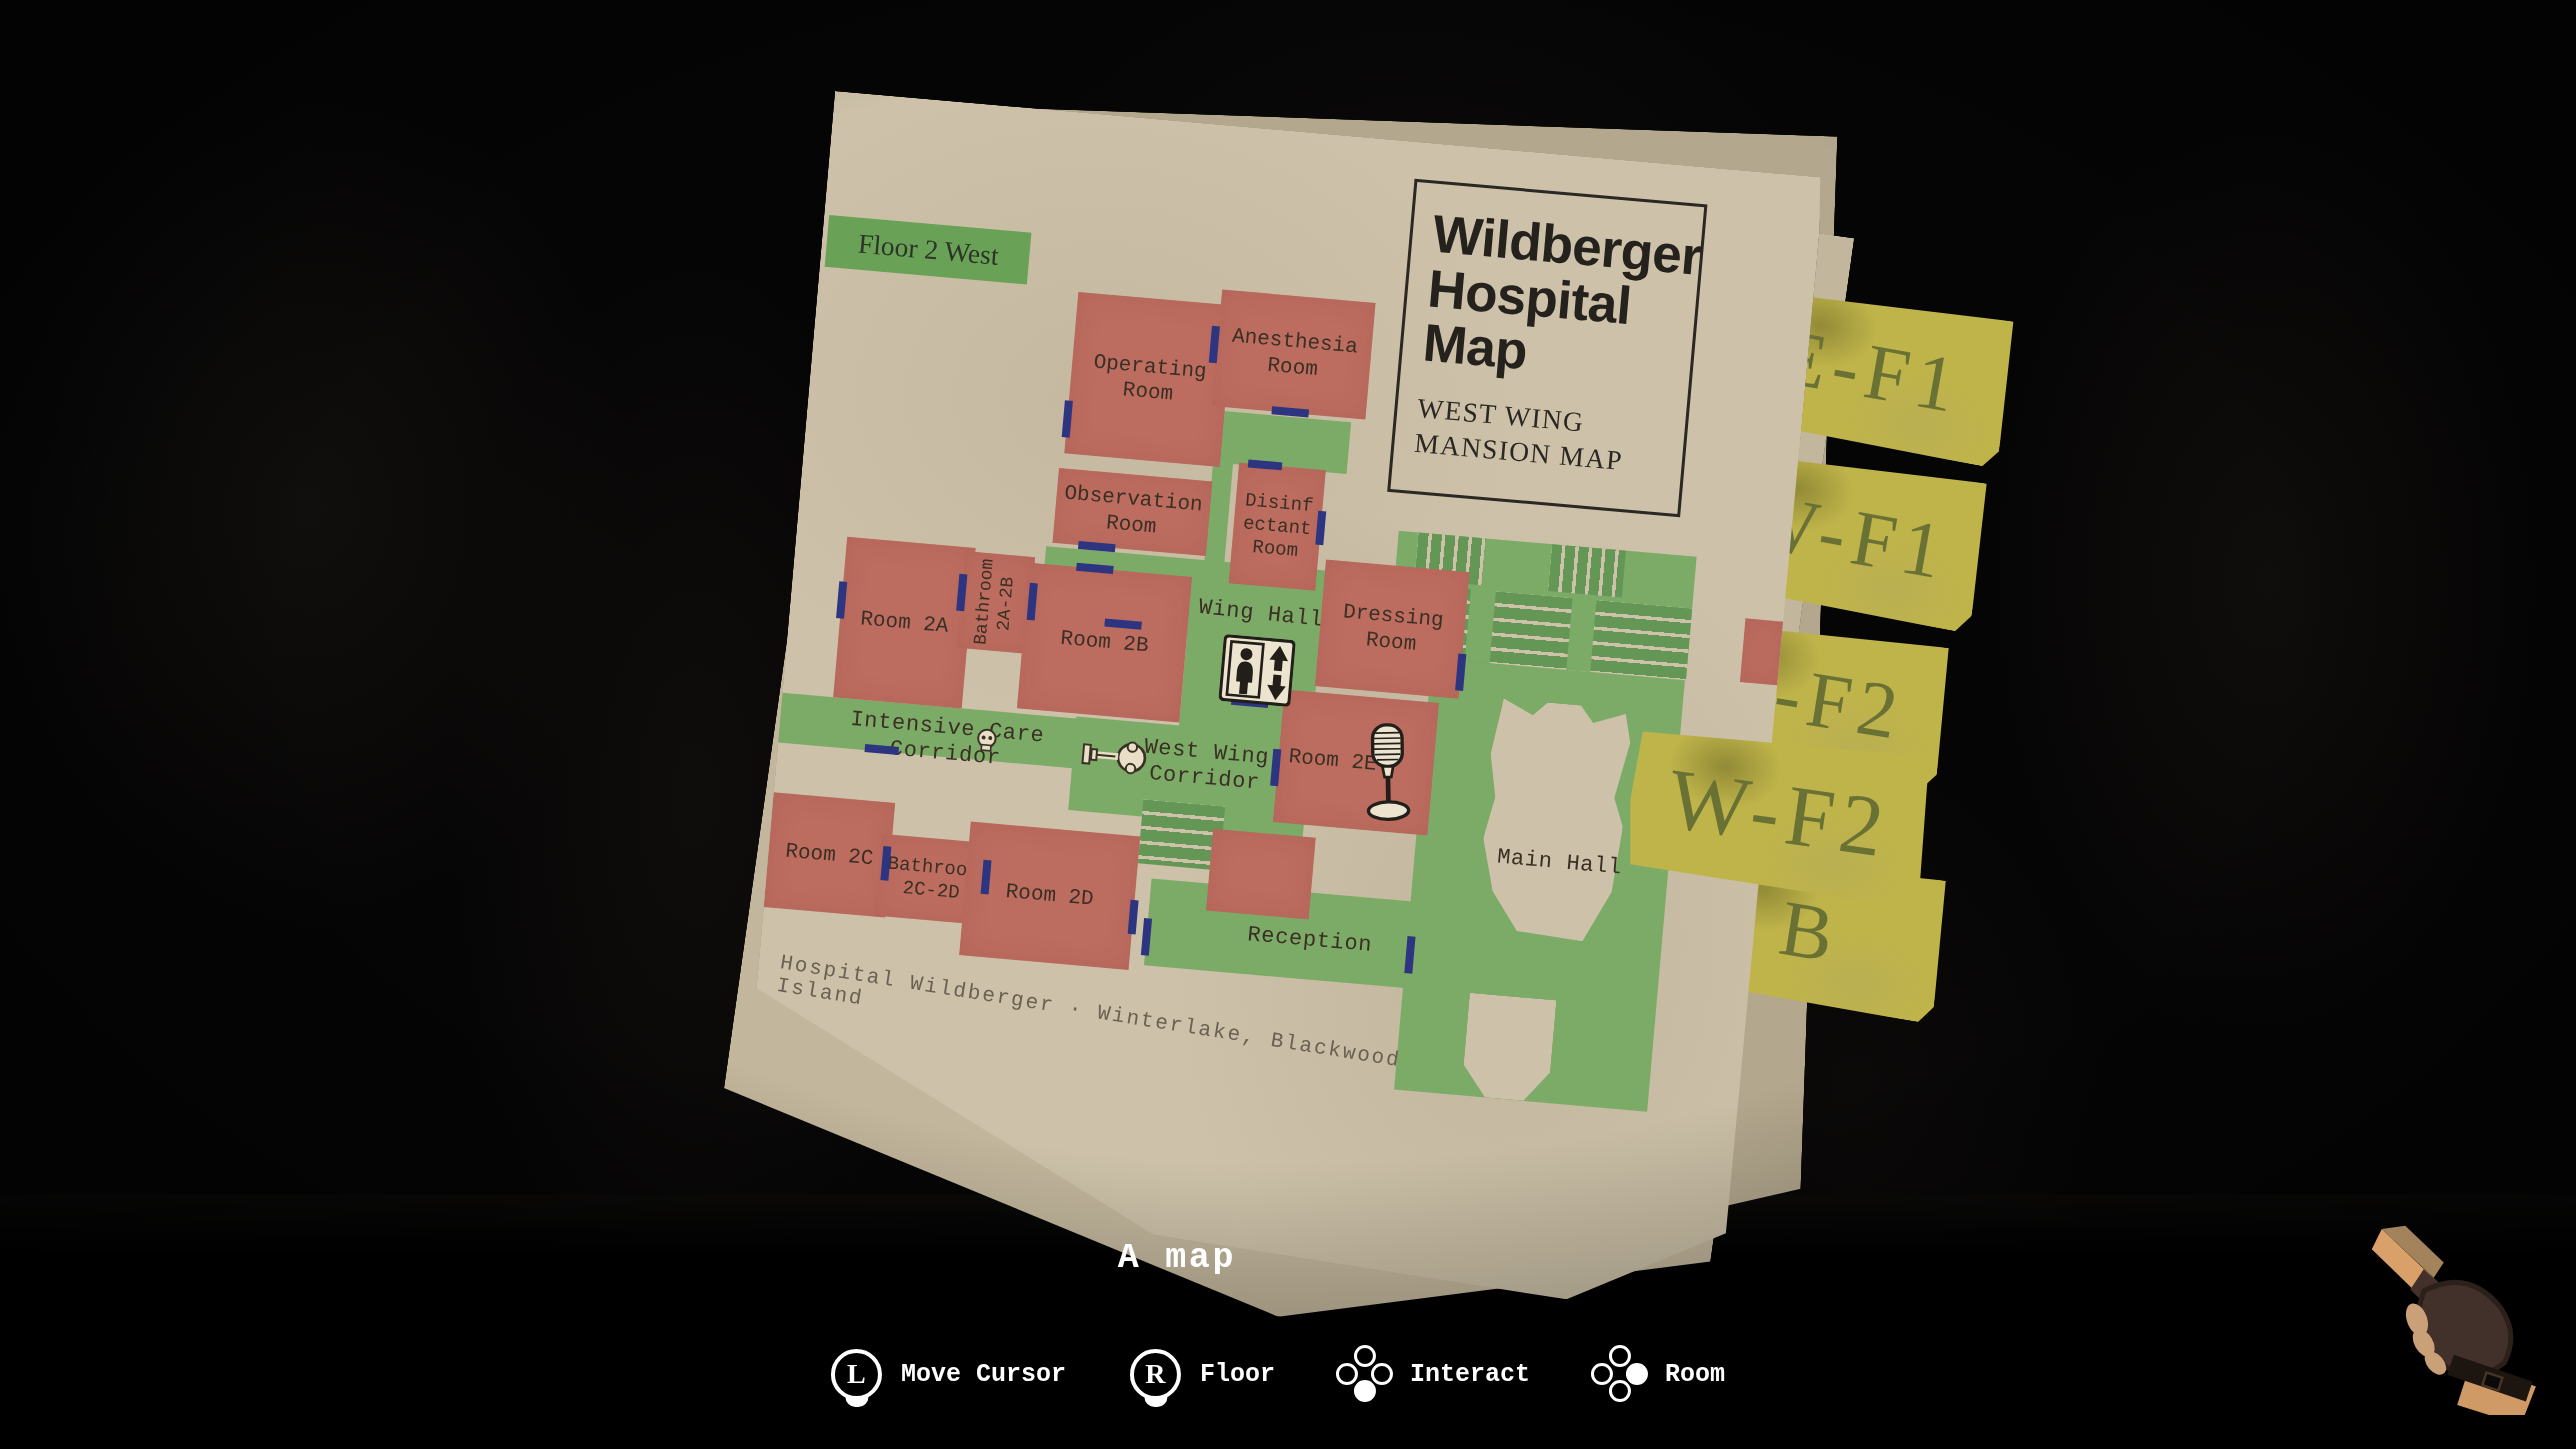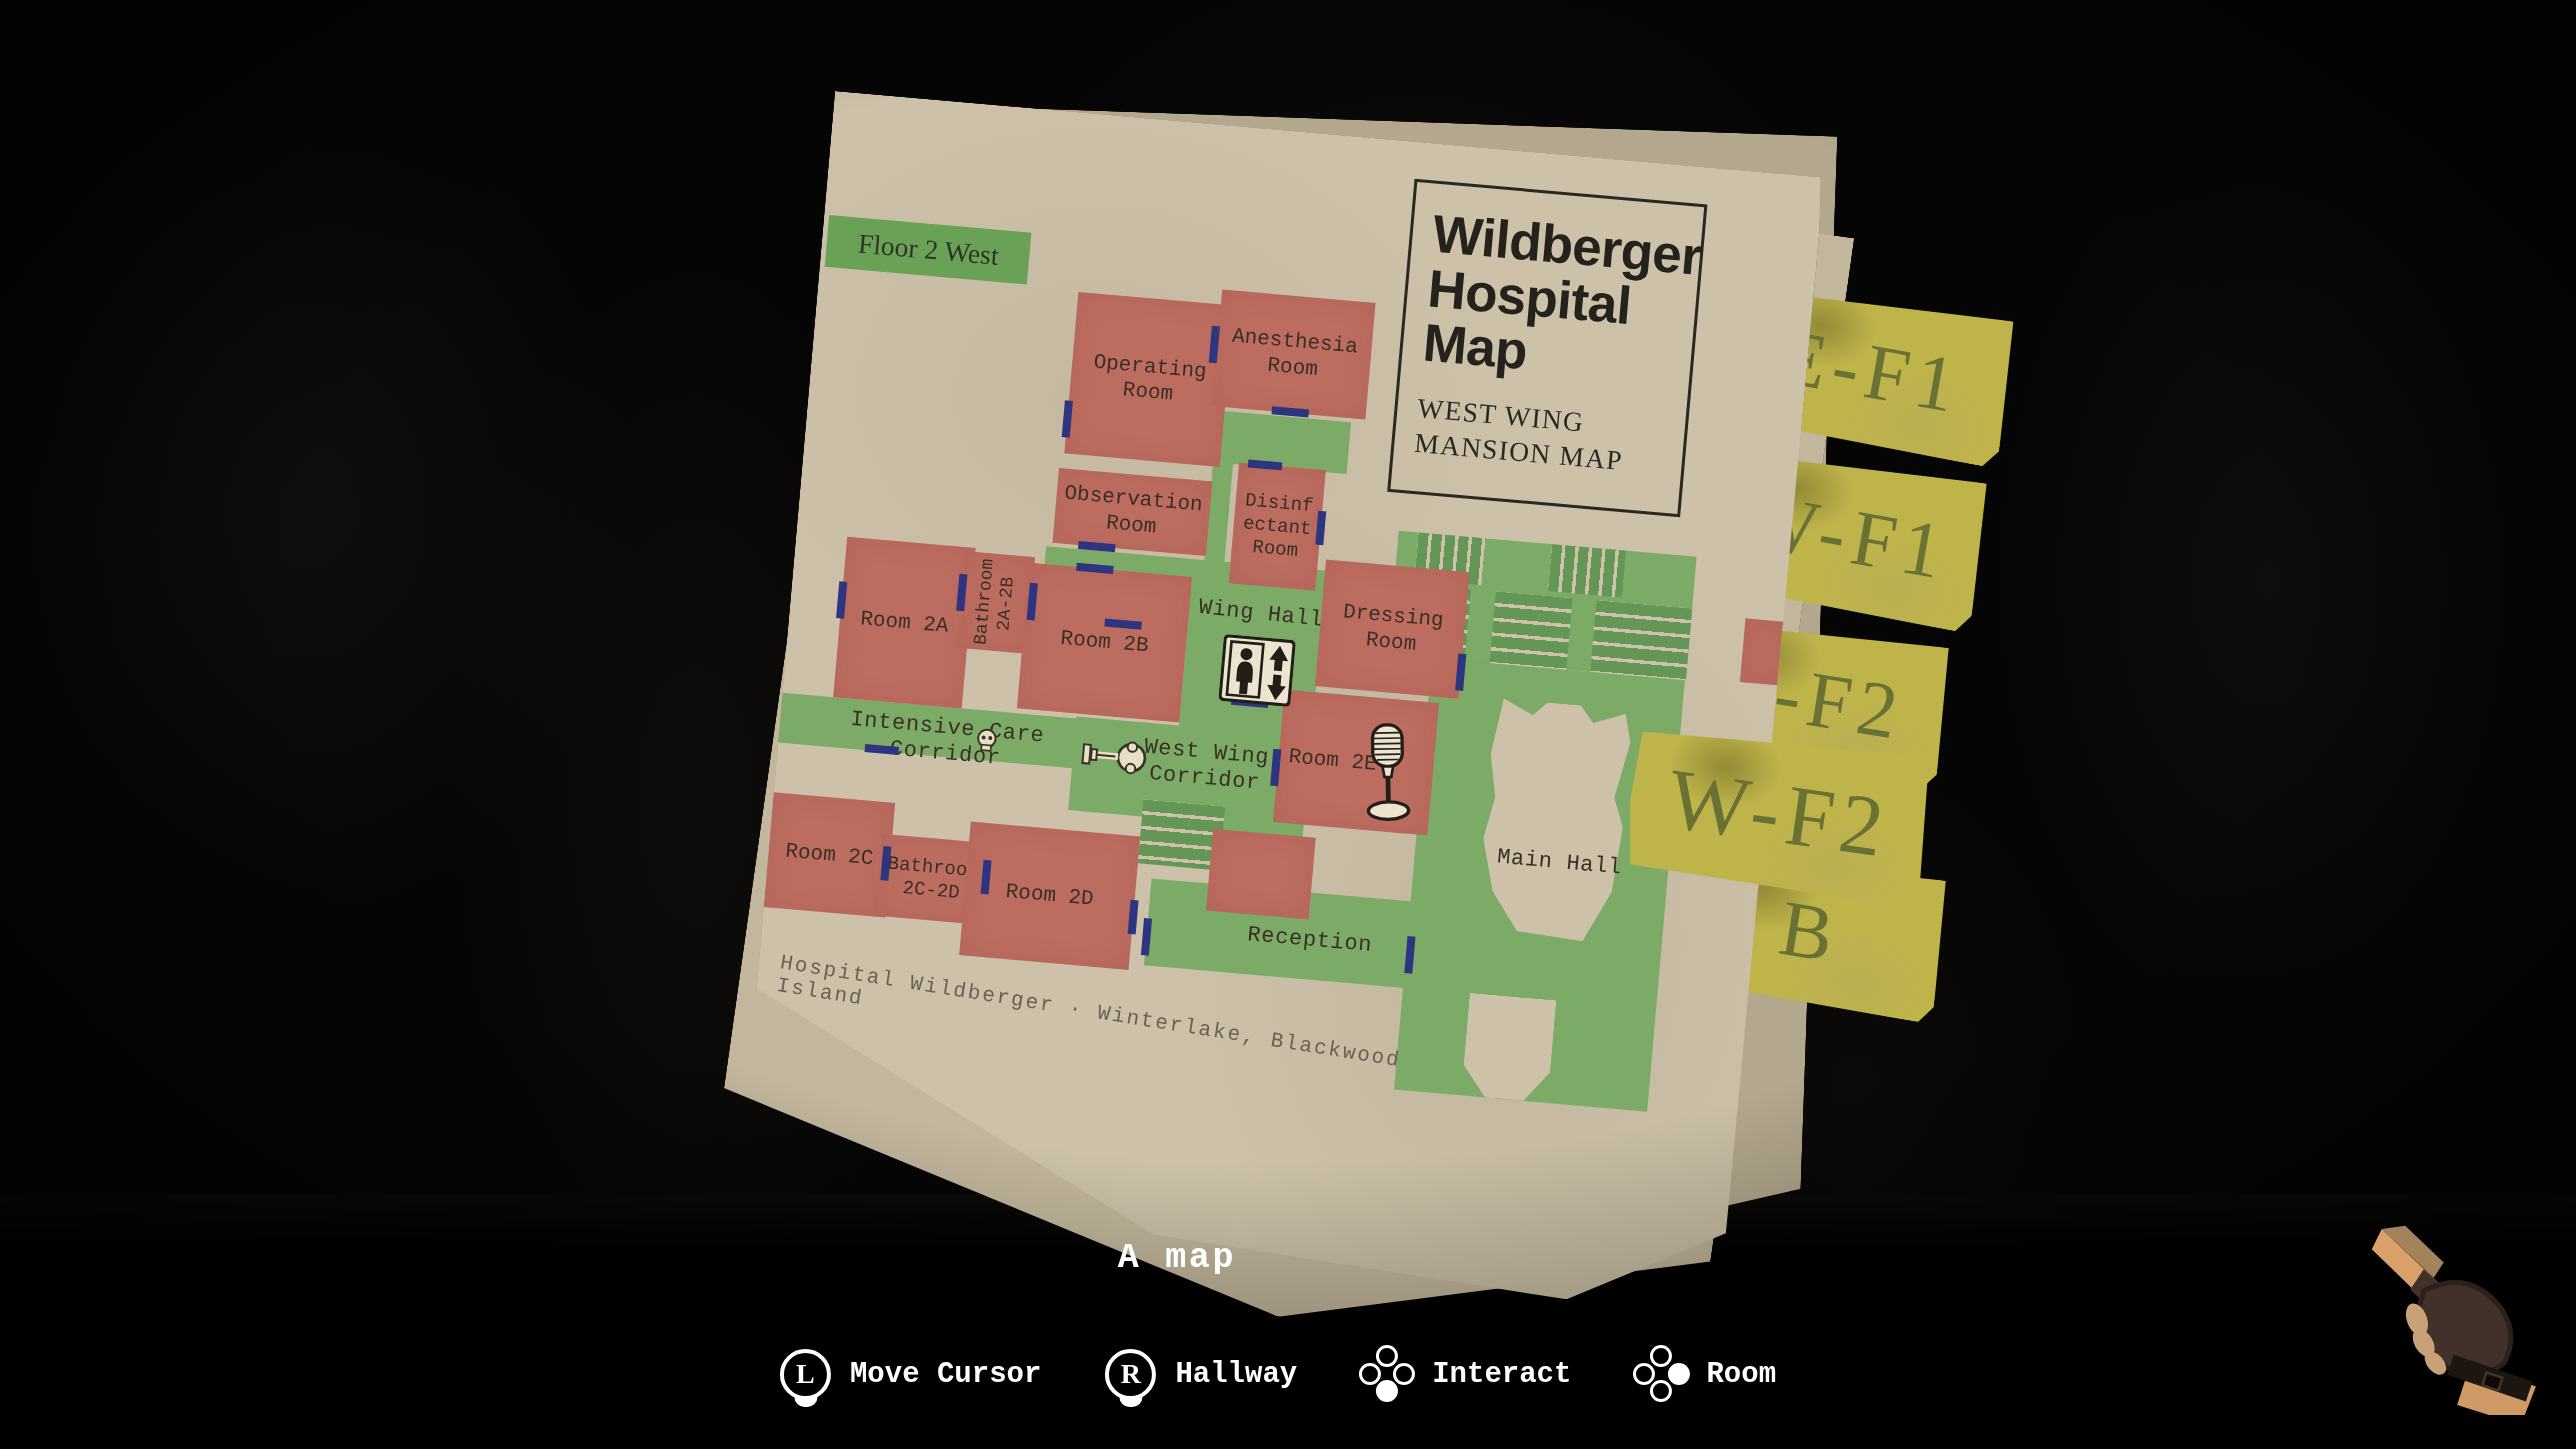--- a/index.html
+++ b/index.html
@@ -81,21 +81,21 @@
 
   .footer-cap{position:absolute;left:20px;top:884px;width:644px;transform:rotate(4deg);
       font-family:"Liberation Mono",monospace;font-size:21px;letter-spacing:2px;color:#6b6152;}
 
   
   #item-caption{position:absolute;left:1177px;top:1238px;transform:translateX(-50%);z-index:10;
       color:#fff;font-family:"Liberation Mono",monospace;font-size:35px;font-weight:700;letter-spacing:2.7px;}
   #controls{position:absolute;left:1278px;top:1348px;transform:translateX(-50%);z-index:10;
       display:flex;align-items:center;gap:64px;}
   .ctl{display:flex;align-items:center;gap:19px;}
-  .ctl .lbl{color:#fff;font-family:"Liberation Mono",monospace;font-size:29px;font-weight:700;}
+  .ctl .lbl{color:#fff;font-family:"Liberation Mono",monospace;font-size:25px;font-weight:700;}
   .stick{position:relative;width:51px;height:51px;border:4.7px solid #fff;border-radius:50%;
       display:flex;align-items:center;justify-content:center;box-sizing:border-box;}
   .stick i{font-style:normal;color:#fff;font-size:28px;font-weight:800;font-family:"Liberation Serif",serif;}
   .stick:after{content:"";position:absolute;left:50%;top:44px;transform:translateX(-50%);
       width:23px;height:10px;background:#fff;border-radius:0 0 11.4px 11.4px;}
   .dpad{position:relative;width:52px;height:52px;}
   .dpad b{position:absolute;width:16px;height:16px;border:3.4px solid #fff;border-radius:50%;
       box-sizing:content-box;background:transparent;}
   .dpad b.n{left:14.8px;top:-2.7px;} .dpad b.w{left:-2.7px;top:14.8px;}
   .dpad b.e{left:32px;top:14.8px;} .dpad b.s{left:14.8px;top:32px;}
@@ -278,21 +278,21 @@
   <div class="ctl">
     <span class="stick">
         <i>L</i>
       </span>
     <span class="lbl">Move Cursor</span>
   </div>
   <div class="ctl">
     <span class="stick">
         <i>R</i>
       </span>
-    <span class="lbl">Hallway</span>
+    <span class="lbl">Floor</span>
   </div>
   <div class="ctl">
     <span class="dpad">
         <b class="n"></b>
         <b class="w"></b>
         <b class="e"></b>
         <b class="s fill"></b>
       </span>
     <span class="lbl">Interact</span>
   </div>

